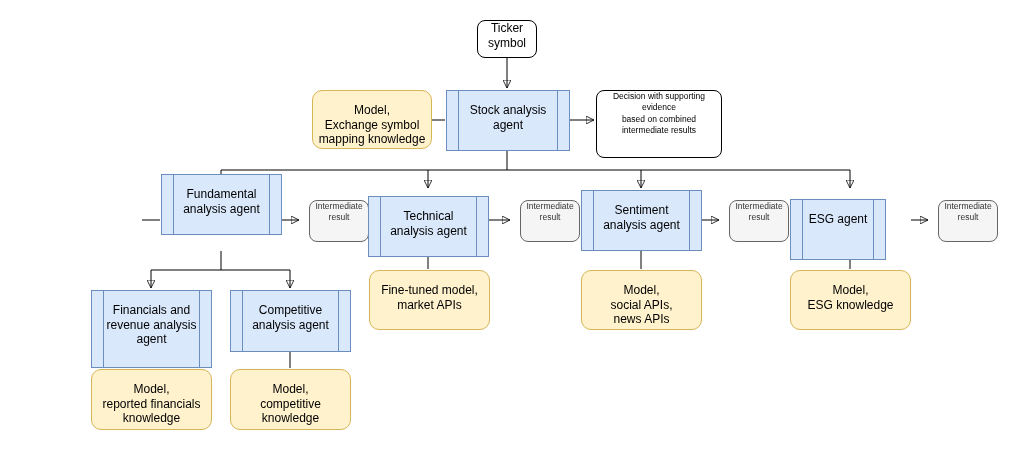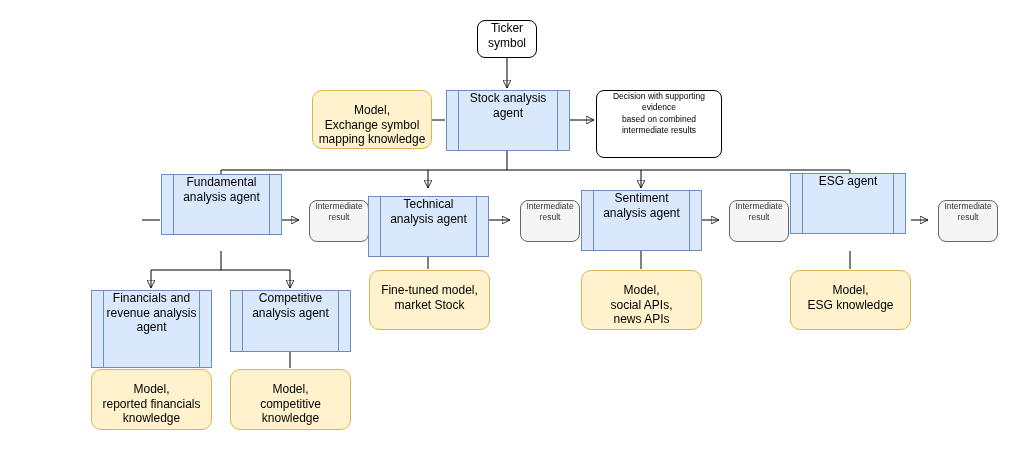--- a/index.html
+++ b/index.html
@@ -17,21 +17,21 @@
     position: absolute;
     box-sizing: border-box;
     display: flex;
     justify-content: center;
     text-align: center;
     color: #000;
     font-size: 12px;
     line-height: 1.22;
   }
   .node .lbl { white-space: pre-line; display: block; }
-  .process { background: #dae8fc; border: 1px solid #6c8ebf; padding: 0 14px; }
+  .process { background: #dae8fc; border: 1px solid #6c8ebf; padding: 12px 14px; }
   .stripe { position: absolute; top: 0; bottom: 0; width: 1px; background: #6c8ebf; }
   .stripe.l { left: 11px; }
   .stripe.r { right: 11px; }
   .knowledge { background: #fff2cc; border: 1px solid #d6b656; border-radius: 10px; padding: 12px 3px; }
   .io { background: #ffffff; border: 1px solid #000000; border-radius: 8px; }
   .result { background: #f5f5f5; border: 1px solid #666666; border-radius: 8px; font-size: 8.5px; line-height: 1.35; color: #333; margin-left: 8px; }
   .small { font-size: 8.5px; line-height: 1.35; padding: 0 4px; }
 </style>
 </head>
 <body>
@@ -129,21 +129,21 @@
     <div class="stripe l"></div>
     <div class="stripe r"></div>
     <span class="lbl">Sentiment
 analysis agent</span>
   </div>
   <div class="node result" style="left:721px;top:200px;width:60px;height:42px">
     <span class="lbl">Intermediate
 result</span>
   </div>
 
-  <div class="node process" style="left:790px;top:173px;width:116px;height:61px">
+  <div class="node process" style="left:790px;top:199px;width:96px;height:61px">
     <div class="stripe l"></div>
     <div class="stripe r"></div>
     <span class="lbl">ESG agent</span>
   </div>
   <div class="node result" style="left:930px;top:200px;width:60px;height:42px">
     <span class="lbl">Intermediate
 result</span>
   </div>
 
   <div class="node process" style="left:91px;top:290px;width:121px;height:78px">
@@ -155,21 +155,21 @@
   </div>
   <div class="node process" style="left:230px;top:290px;width:121px;height:62px">
     <div class="stripe l"></div>
     <div class="stripe r"></div>
     <span class="lbl">Competitive
 analysis agent</span>
   </div>
 
   <div class="node knowledge" style="left:369px;top:270px;width:121px;height:60px">
     <span class="lbl">Fine-tuned model,
-market Stock</span>
+market APIs</span>
   </div>
   <div class="node knowledge" style="left:581px;top:270px;width:121px;height:60px">
     <span class="lbl">Model,
 social APIs,
 news APIs</span>
   </div>
   <div class="node knowledge" style="left:790px;top:270px;width:121px;height:60px">
     <span class="lbl">Model,
 ESG knowledge</span>
   </div>

